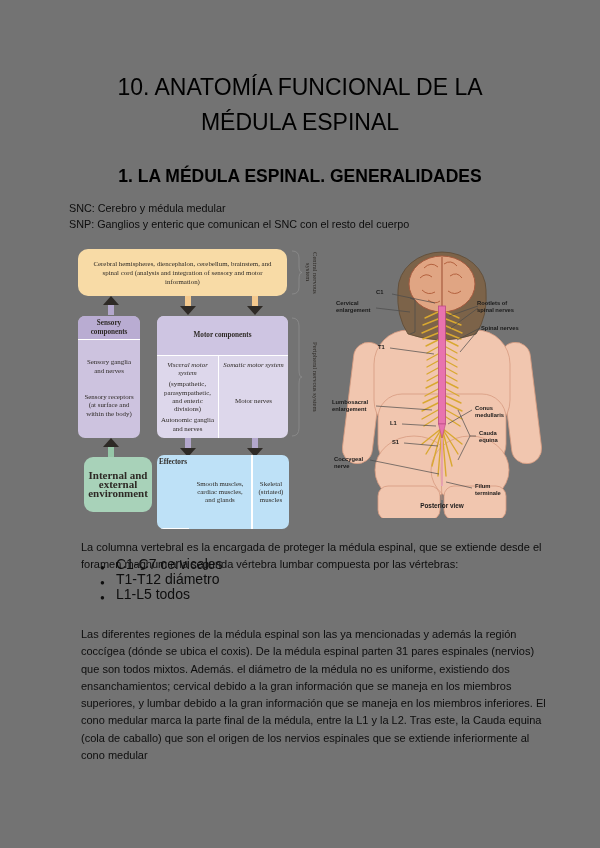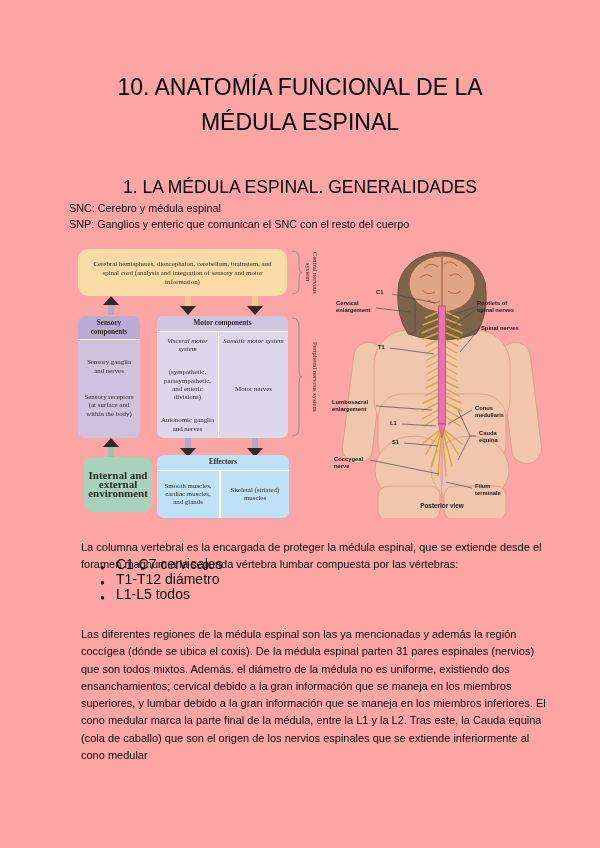--- a/index.html
+++ b/index.html
@@ -1,26 +1,26 @@
 <!DOCTYPE html>
 <html><head>
 <meta charset="utf-8">
 <style>
   html,body { margin:0; padding:0; background:#ffffff; }
   .page {
-    position:relative; width:600px; height:848px; background:#fca5a5;
+    position:relative; width:600px; height:848px; background:#737373;
     font-family:"Liberation Sans", sans-serif; color:#0d0d0d; overflow:hidden;
   }
   .doc-title {
     position:absolute; top:70px; left:0; right:0; margin:0 auto; max-width:420px;
     text-align:center; font-size:23px; font-weight:normal; line-height:35px; color:#000;
   }
   .section-heading {
-    position:absolute; top:161px; left:0; right:0; margin:16px;
-    text-align:center; font-size:17.5px; font-weight:normal; color:#000;
+    position:absolute; top:161px; left:0; right:0; margin:5px;
+    text-align:center; font-size:17.5px; font-weight:bold; color:#000;
   }
   .intro-line { position:absolute; left:69px; margin:0; font-size:10.8px; line-height:14px; }
   .intro-1 { top:201px; } .intro-2 { top:217px; }
 
   
   .figure-area { position:absolute; left:69px; top:246px; width:525px; height:280px; }
 
   
   .fc { position:absolute; left:9px; top:3px; width:240px; height:263px;
         font-family:"Liberation Serif", serif; color:#2e2a26; }
@@ -29,33 +29,33 @@
              display:flex; align-items:center; justify-content:center; text-align:center;
              font-size:6.9px; line-height:9.2px; padding:2px 12px; }
   .sensory-box { left:0; top:67px; width:62px; height:122px; background:#CDC3DF; border-radius:7px; overflow:hidden; }
   .box-hdr { font-weight:bold; font-size:7.2px; line-height:8.6px; text-align:center; padding:3px 2px; border-bottom:1.5px solid #fff; }
   .sensory-box .box-hdr { background:#B9ACD2; }
   .sensory-body { display:flex; flex-direction:column; justify-content:space-evenly;
                   height:96px; font-size:6.9px; line-height:8.4px; text-align:center; padding:0 4px; }
   .motor-box { left:79px; top:67px; width:131px; height:122px; background:#DDD7EB; border-radius:7px;
                overflow:hidden; display:flex; flex-direction:column; }
   .motor-box .box-hdr { background:#CEC5E2; }
-  .hdr-narrow { max-width:58px; margin:0 auto; }
+  .hdr-narrow { max-width:58px; margin:12px auto; }
   .motor-cols { flex:1; display:flex; }
   .motor-col { box-sizing:border-box; text-align:center; font-size:6.9px; line-height:8.3px;
                padding:5px 3px; display:flex; flex-direction:column; }
   .motor-col-l { width:62px; border-right:1.5px solid #fff; justify-content:space-between; }
   .motor-col-r { flex:1; }
   .motor-col-r .mid { margin:auto 0; }
   .italic { font-style:italic; }
   .env-box { left:6px; top:208px; width:68px; height:55px; background:#A8D2B9; border-radius:9px;
              display:flex; align-items:center; justify-content:center; text-align:center;
              font-weight:bold; font-size:11px; line-height:9px; padding:2px; }
-  .eff-box { left:79px; top:206px; width:132px; height:63px; background:#BEE1F7; border-radius:7px;
-             overflow:hidden; display:flex; flex-direction:column; }
+  .eff-box { left:79px; top:206px; width:132px; height:74px; background:#BEE1F7; border-radius:7px;
+             overflow:hidden; display:flex; flex-direction:row; }
   .eff-cells { flex:1; display:flex; }
   .eff-cell { box-sizing:border-box; display:flex; align-items:center; justify-content:center;
               text-align:center; font-size:6.9px; line-height:8.3px; padding:2px 3px; }
   .eff-cell-l { width:64px; border-right:2px solid #fff; }
   .eff-cell-r { flex:1; }
 
   .arrow { position:absolute; width:16px; height:19px; }
   .arrow .head { width:0; height:0; border-left:8px solid transparent; border-right:8px solid transparent; }
   .arrow .stem { width:6px; height:10px; margin:0 auto; }
   .arrow.up .head { border-bottom:9px solid; }
@@ -89,21 +89,21 @@
   .vert-list li::before { content:"●"; position:absolute; left:0; top:2.5px; font-size:8px; }
 </style>
 </head>
 <body>
 
 <div class="page">
 
   <h1 class="doc-title">10. ANATOMÍA FUNCIONAL DE LA MÉDULA ESPINAL</h1>
   <h2 class="section-heading">1. LA MÉDULA ESPINAL. GENERALIDADES</h2>
 
-  <p class="intro-line intro-1">SNC: Cerebro y médula espinal</p>
+  <p class="intro-line intro-1">SNC: Cerebro y médula medular</p>
   <p class="intro-line intro-2">SNP: Ganglios y enteric que comunican el SNC con el resto del cuerpo</p>
 
   <div class="figure-area">
 
     <div class="fc">
 
       <div class="fc-box cns-box">
         <span>Cerebral hemispheres, diencephalon, cerebellum, brainstem, and spinal cord (analysis and integration of sensory and motor information)</span>
       </div>
 

